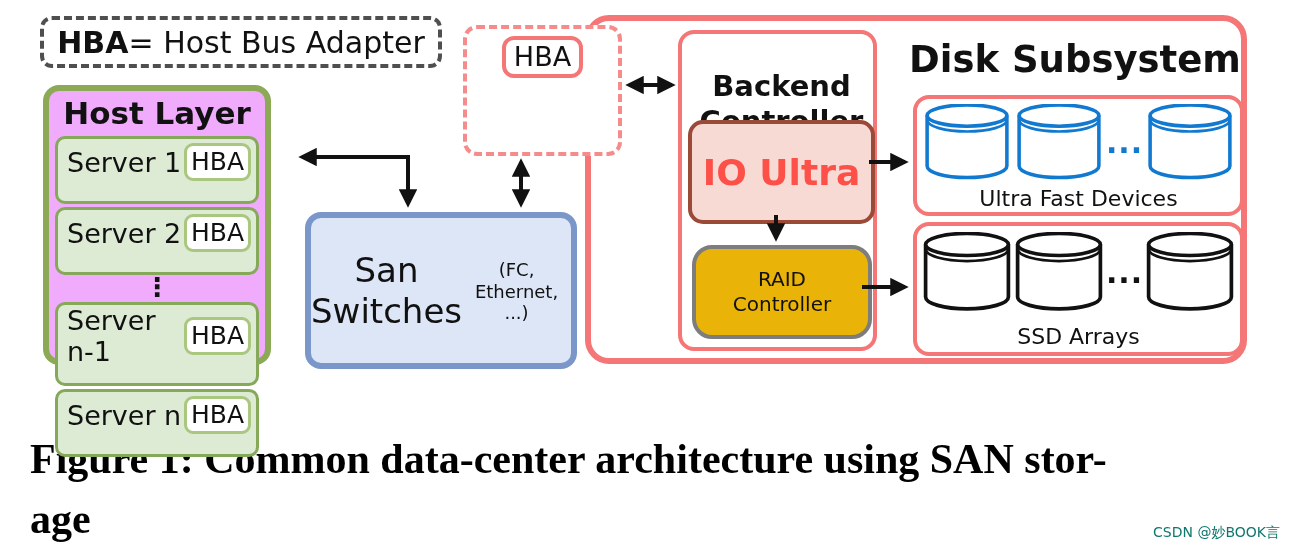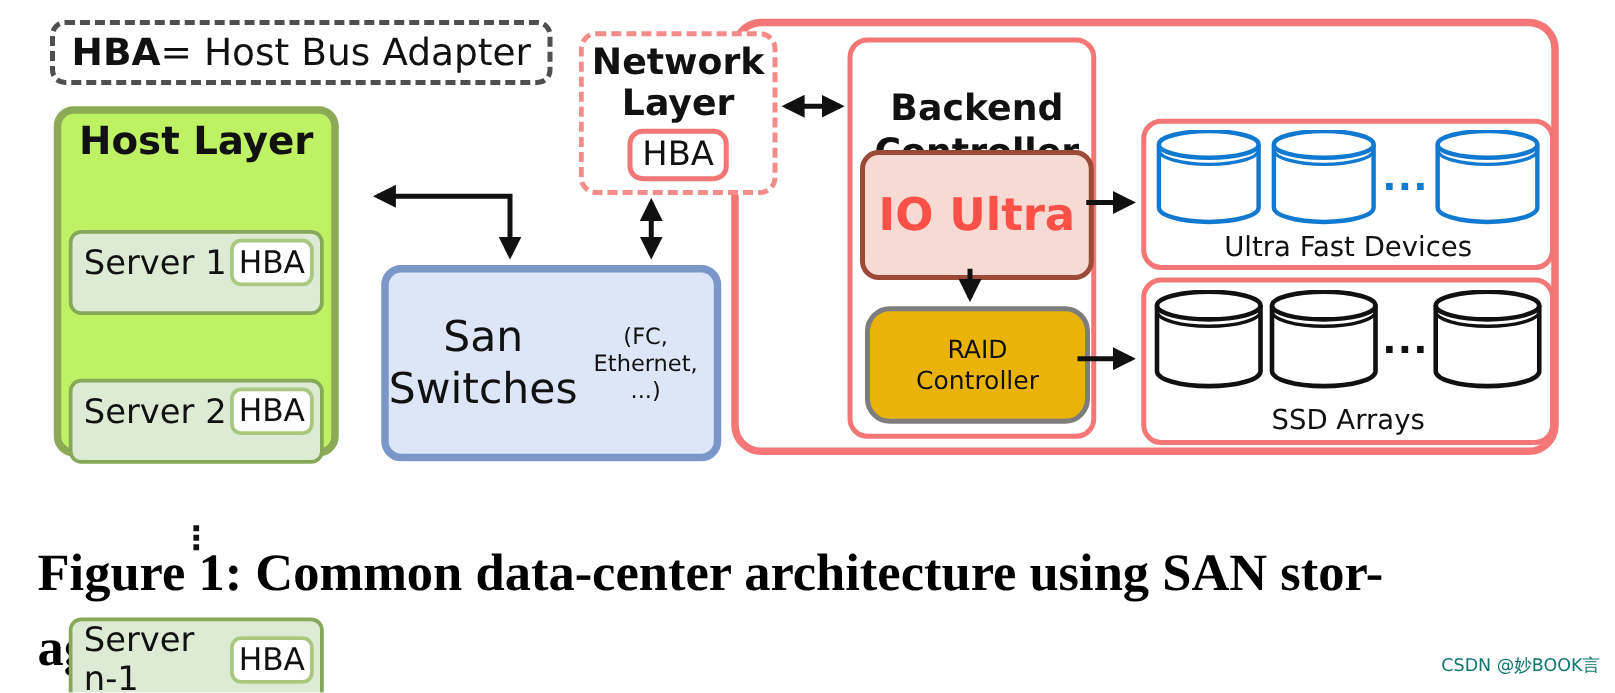--- a/index.html
+++ b/index.html
@@ -9,21 +9,21 @@
   .center{display:flex;align-items:center;justify-content:center;text-align:center;}
   .pre{white-space:pre-line;}
 
   
   .legend{left:40px;top:16px;width:402px;height:52px;border:4px dashed #4f4f4f;
           border-radius:12px;background:#fff;font-size:30px;}
   .legend .term{font-weight:700;}
 
   
   .host{left:43px;top:85px;width:228px;height:280px;border:6px solid #8caa55;
-        border-radius:16px;background:#bef264;z-index:2;display:flex;flex-direction:column;padding:2px 6px 6px;gap:48px;}
+        border-radius:16px;background:#f0abfc;z-index:2;display:flex;flex-direction:column;padding:2px 6px 6px;}
   .host-title{font-size:31px;font-weight:700;text-align:center;line-height:40px;height:40px;}
   .server-row{flex:0 0 46px;margin-top:3px;background:#ddebd5;border:3px solid #85a859;border-radius:10px;
               display:flex;align-items:center;justify-content:space-between;padding:0 5px 16px 9px;font-size:27px;}
   .hba-pill{background:#fff;border:3px solid #a9c77e;border-radius:9px;padding:0 4px;font-size:25px;line-height:32px;}
   .host-ellipsis{flex:0 0 24px;text-align:center;font-size:26px;font-weight:700;line-height:24px;}
 
   
   .san{left:305px;top:212px;width:272px;height:157px;background:#dce6f6;border:6px solid #7b97c9;
        border-radius:16px;z-index:2;flex-direction:row;}
   .san-name{font-size:34px;line-height:1.2;}
@@ -103,33 +103,32 @@
 
   <div class="abs san center">
     <div class="san-name pre">San
 Switches</div>
     <div class="san-protocols">(FC, Ethernet, ...)</div>
   </div>
 
   <div class="abs redbox"></div>
 
   <div class="abs nl">
-    <div class="nl-title pre">Network
-Layer</div>
     <div class="nl-pill">HBA</div>
   </div>
 
   <div class="abs bc">
     <div class="bc-title pre">Backend
 Controller</div>
     <div class="io center">IO Ultra</div>
     <div class="raid center pre">RAID
 Controller</div>
   </div>
 
+  <div class="abs ds-title">Disk Subsystem</div>
 
   <div class="abs devbox ufd">
     <div class="cyl-row">
       <svg class="cyl" viewBox="0 0 100 88">
         <path d="M5,13 L5,70 A45,13 0 0 0 95,70 L95,13" fill="#fff" stroke="#1179d0" stroke-width="4"></path>
         <ellipse cx="50" cy="13" rx="45" ry="12" fill="#fff" stroke="#1179d0" stroke-width="4"></ellipse>
         <path d="M5,18 A45,13 0 0 0 95,18" fill="none" stroke="#1179d0" stroke-width="3"></path>
       </svg>
       <svg class="cyl" viewBox="0 0 100 88">
         <path d="M5,13 L5,70 A45,13 0 0 0 95,70 L95,13" fill="#fff" stroke="#1179d0" stroke-width="4"></path>

